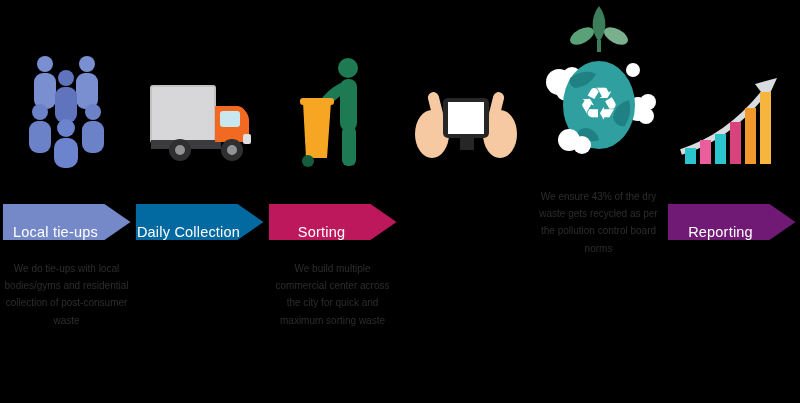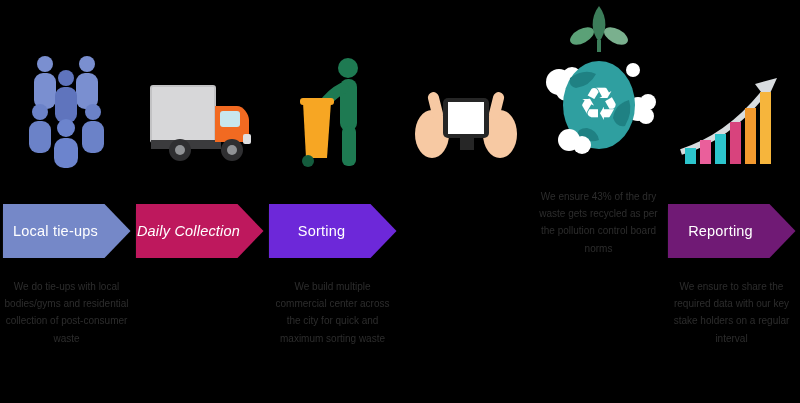--- a/index.html
+++ b/index.html
@@ -5,22 +5,22 @@
   html,body{margin:0;padding:0;background:#000;}
   #canvas{
     position:relative;width:800px;height:403px;background:#000;overflow:hidden;
     font-family:"Liberation Sans",sans-serif;
   }
   .row{display:flex;width:800px;}
   .step{width:133px;min-width:133px;display:flex;flex-direction:column;align-items:center;}
   .icon-box{height:168px;width:133px;display:flex;align-items:flex-end;justify-content:center;}
   .arrow{
     margin-top:36px;
-    width:128px;height:54px;
-    display:flex;align-items:center;justify-content:center;
+    width:128px;height:36px;
+    display:flex;align-items:flex-end;justify-content:center;
     clip-path:polygon(0 0, calc(100% - 26px) 0, 100% 50%, calc(100% - 26px) 100%, 0 100%);
     filter:drop-shadow(0 5px 3px rgba(140,140,140,0.28));
   }
   .arrow span{
     color:#fff;font-size:14.5px;letter-spacing:.2px;
     padding-right:22px;white-space:nowrap;
   }
   .desc{
     margin:20px 4px 0 4px;max-width:124px;
     color:#2d2d2d;font-size:10px;line-height:1.72;text-align:center;
@@ -65,38 +65,38 @@
           <rect x="4" y="62" width="70" height="9" fill="#3b3b3d"></rect>
           <path d="M68 28 h22 c6 0 12 8 12 14 v22 h-34 z" fill="#f26a21"></path>
           <rect x="73" y="33" width="20" height="16" rx="3" fill="#c8e7ee"></rect>
           <rect x="96" y="56" width="8" height="10" rx="2" fill="#e0e0e2"></rect>
           <circle cx="33" cy="72" r="11" fill="#2f2f31"></circle>
             <circle cx="33" cy="72" r="5" fill="#919396"></circle>
           <circle cx="85" cy="72" r="11" fill="#2f2f31"></circle>
             <circle cx="85" cy="72" r="5" fill="#919396"></circle>
         </svg>
       </div>
-      <div class="arrow" style="background: #be185d; font-style: italic;">
+      <div class="arrow" style="background: #0369a1;">
         <span>Daily Collection</span>
       </div>
     </div>
 
     <div class="step">
       <div class="icon-box">
         <svg width="80" height="114" viewBox="0 0 80 114">
           <circle cx="55" cy="14" r="10" fill="#1e7a52"></circle>
           <rect x="47" y="25" width="17" height="52" rx="8" fill="#1e7a52"></rect>
           <rect x="49" y="72" width="14" height="40" rx="6" fill="#1e7a52"></rect>
           <path d="M50 34 Q38 40 30 52" stroke="#1e7a52" stroke-width="11" fill="none" stroke-linecap="round"></path>
           <path d="M10 48 L38 48 L34 104 L13 104 Z" fill="#f7a623"></path>
           <rect x="7" y="44" width="34" height="7" rx="3" fill="#f7a623"></rect>
           <circle cx="15" cy="107" r="6" fill="#145c3d"></circle>
         </svg>
       </div>
-      <div class="arrow" style="background: #6d28d9;">
+      <div class="arrow" style="background: #be185d;">
         <span>Sorting</span>
       </div>
       <p class="desc">We build multiple commercial center across the city for quick and maximum sorting waste</p>
     </div>
 
     <div class="step">
       <div class="icon-box">
         <svg width="112" height="82" viewBox="0 0 112 82">
           <rect x="50" y="46" width="14" height="18" fill="#262626"></rect>
           <ellipse cx="22" cy="48" rx="17" ry="24" fill="#f7c9a3"></ellipse>
@@ -144,17 +144,16 @@
           <rect x="23" y="64" width="11" height="24" fill="#ea5f9b"></rect>
           <rect x="38" y="58" width="11" height="30" fill="#2cc5cd"></rect>
           <rect x="53" y="46" width="11" height="42" fill="#d8437d"></rect>
           <rect x="68" y="32" width="11" height="56" fill="#f2992e"></rect>
           <rect x="83" y="16" width="11" height="72" fill="#f6b53c"></rect>
         </svg>
       </div>
       <div class="arrow" style="background: #701a75;">
         <span>Reporting</span>
       </div>
-      <p class="desc">We ensure to share the required data with our key stake holders on a regular interval</p>
     </div>
 
   </div>
 </div>
 
 </body></html>

